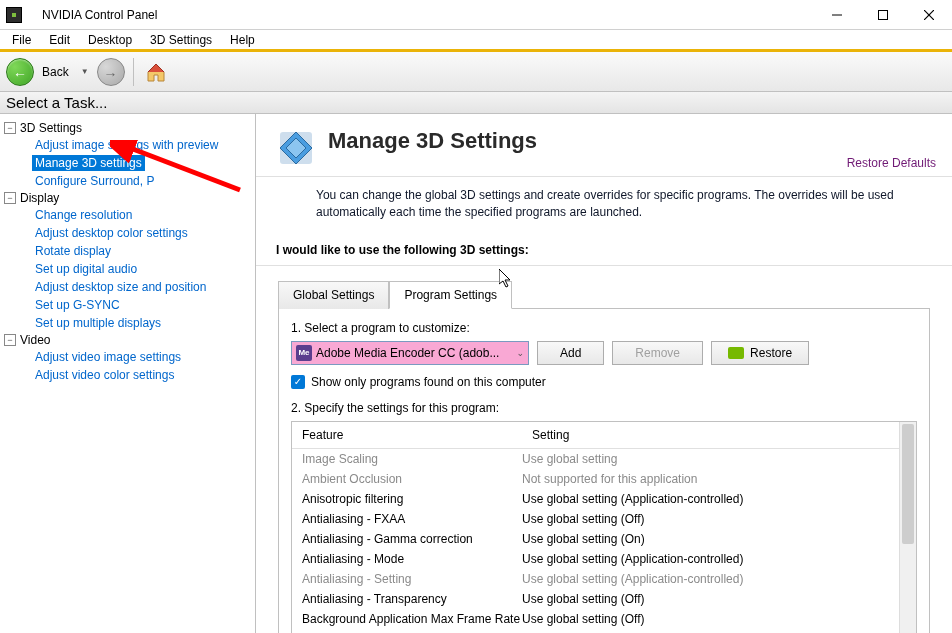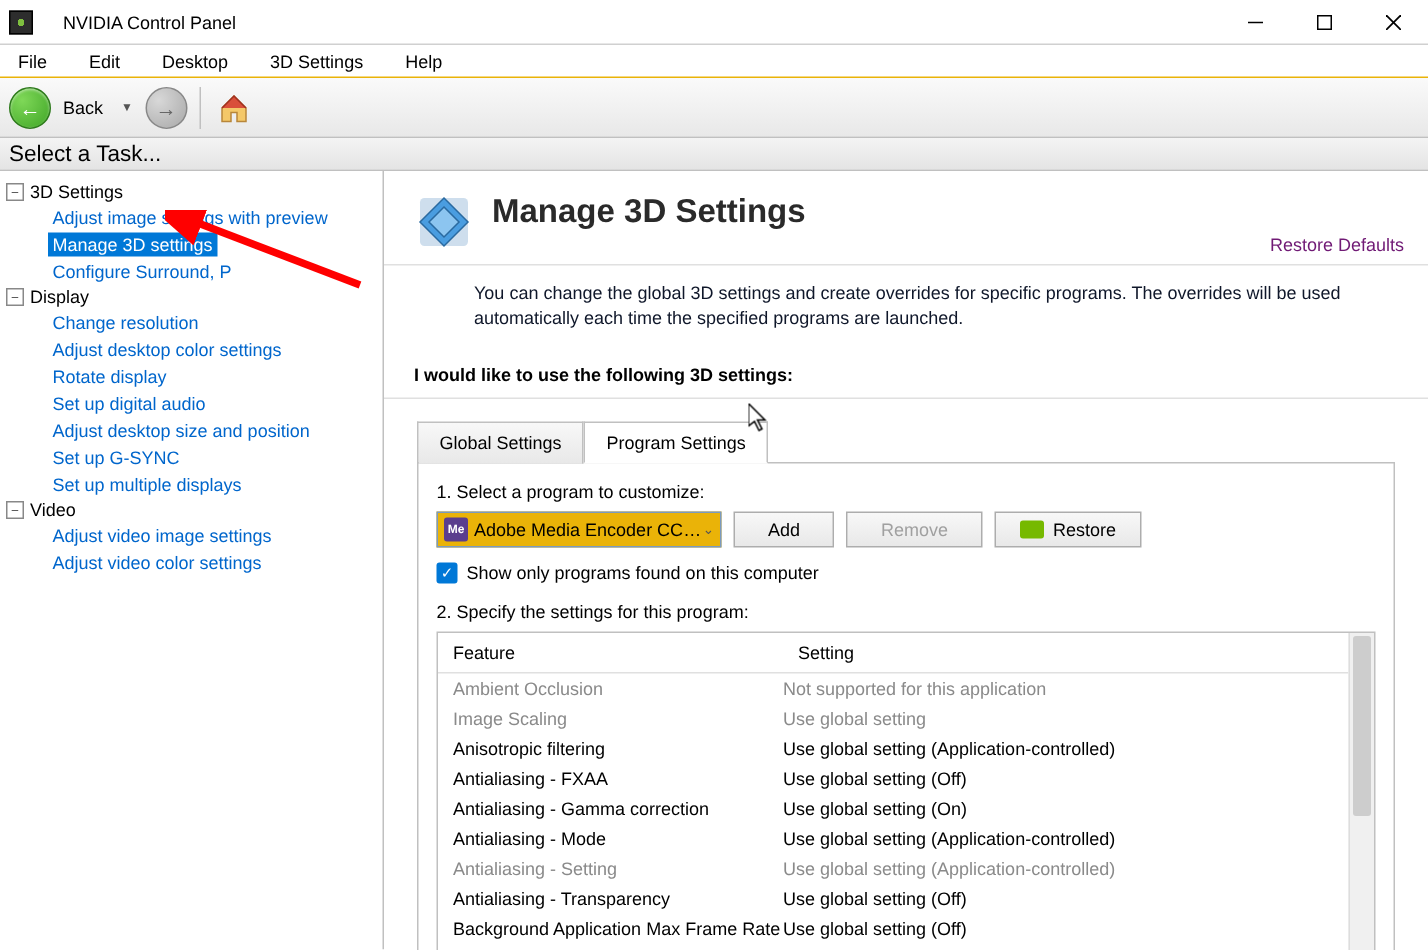--- a/index.html
+++ b/index.html
@@ -4,21 +4,21 @@
 <style>
 *{box-sizing:border-box;margin:0;padding:0;font-family:Segoe UI,Tahoma,sans-serif;font-size:12px}
 body{background:#fff;width:952px;height:633px;overflow:hidden;position:relative}
 .titlebar{height:30px;background:#fff;border-bottom:1px solid #d0d0d0;display:flex;align-items:center;justify-content:space-between;padding:0 0 0 6px}
 .titlebar-left{display:flex;align-items:center;gap:20px}
 .app-icon{width:16px;height:16px;background:#2d2d2d;border:1px solid #000;display:flex;align-items:center;justify-content:center}
 .app-icon::after{content:"";width:8px;height:8px;background:radial-gradient(circle,#7fbf3f 40%,#2d2d2d 40%)}
 .titlebar-text{font-size:12px;color:#000}
 .win-controls{display:flex}
 .win-btn{width:46px;height:30px;display:flex;align-items:center;justify-content:center;cursor:pointer}
-.menubar{height:22px;display:flex;align-items:center;gap:12px;padding:0 4px;border-bottom:1px solid #eab308}
+.menubar{height:22px;display:flex;align-items:center;gap:2px;padding:0 4px;border-bottom:3px solid #eab308}
 .menu-item{padding:2px 8px;cursor:pointer}
 .toolbar{height:40px;background:linear-gradient(#fafafa,#e8e8e8);border-bottom:1px solid #c0c0c0;display:flex;align-items:center;padding:0 6px;gap:4px}
 .nav-btn{width:28px;height:28px;border-radius:50%;display:flex;align-items:center;justify-content:center;cursor:pointer}
 .nav-back{background:radial-gradient(circle at 30% 30%,#7fd858,#3fa526);border:1px solid #2d7a1b;box-shadow:inset 0 1px 2px rgba(255,255,255,.5)}
 .nav-fwd{background:radial-gradient(circle at 30% 30%,#d8d8d8,#a8a8a8);border:1px solid #888}
 .nav-arrow{color:#fff;font-size:14px;font-weight:bold}
 .nav-label{font-size:12px;margin:0 4px}
 .drop-arrow{font-size:8px;color:#555;margin:0 4px}
 .sep{width:1px;height:28px;background:#c0c0c0;margin:0 4px}
 .home-icon{width:28px;height:28px;display:flex;align-items:center;justify-content:center;cursor:pointer}
@@ -38,21 +38,21 @@
 .restore-link{position:absolute;right:16px;bottom:6px;color:#701a75;font-size:12px;cursor:pointer}
 .desc{padding:10px 20px 10px 60px;font-size:12px;color:#0f172a;line-height:1.4}
 .section-title{padding:12px 20px 8px 20px;font-weight:bold;border-bottom:1px solid #e0e0e0}
 .tabs{display:flex;margin:14px 0 0 22px}
 .tab{padding:6px 14px;border:1px solid #c0c0c0;background:#f0f0f0;cursor:pointer;border-bottom:none;position:relative;top:1px}
 .tab.active{background:#fff;border-bottom:1px solid #fff;z-index:2}
 .tab:not(.active){background:linear-gradient(#f8f8f8,#e8e8e8)}
 .tab-panel{border:1px solid #c0c0c0;margin:0 22px 12px 22px;padding:12px;background:#fff}
 .step-label{margin-bottom:6px}
 .prog-row{display:flex;align-items:center;gap:8px;margin-bottom:10px}
-.prog-select{display:flex;align-items:center;border:1px solid #7a9ac0;background:#eab308;width:190px;height:24px;padding:0 4px;cursor:pointer}
+.prog-select{display:flex;align-items:center;border:1px solid #7a9ac0;background:#f9a8d4;width:238px;height:24px;padding:0 4px;cursor:pointer}
 .me-icon{width:16px;height:16px;background:#5b3e8e;display:flex;align-items:center;justify-content:center;color:#fff;font-size:8px;font-weight:bold;margin-right:4px;border-radius:2px}
 .sel-text{flex:1;white-space:nowrap;overflow:hidden;text-overflow:ellipsis}
 .sel-caret{font-size:9px;color:#555}
 .btn{height:24px;padding:0 22px;border:1px solid #adadad;background:linear-gradient(#f8f8f8,#e8e8e8);cursor:pointer;display:flex;align-items:center;justify-content:center}
 .btn.disabled{color:#a0a0a0;cursor:default}
 .btn.restore{padding:0 16px}
 .nv-badge{width:16px;height:12px;background:#76b900;margin-right:6px;border-radius:2px}
 .chk-row{display:flex;align-items:center;gap:6px;margin-bottom:12px}
 .chk{width:14px;height:14px;background:#0078d7;border-radius:2px;display:flex;align-items:center;justify-content:center;color:#fff;font-size:10px}
 .settings-table{border:1px solid #c0c0c0;height:240px;overflow:hidden;display:flex}
@@ -250,26 +250,26 @@
       <div class="step-label">2. Specify the settings for this program:</div>
 
       <div class="settings-table">
         <div class="tbl-body">
           <div class="tbl-header">
             <div class="col-f">Feature</div>
             <div class="col-s">Setting</div>
           </div>
           <div id="rows">
               <div class="tbl-row dim">
+                <div>Image Scaling</div>
+                <div>Use global setting</div>
+              </div>
+              <div class="tbl-row dim">
                 <div>Ambient Occlusion</div>
                 <div>Not supported for this application</div>
-              </div>
-              <div class="tbl-row dim">
-                <div>Image Scaling</div>
-                <div>Use global setting</div>
               </div>
               <div class="tbl-row">
                 <div>Anisotropic filtering</div>
                 <div>Use global setting (Application-controlled)</div>
               </div>
               <div class="tbl-row">
                 <div>Antialiasing - FXAA</div>
                 <div>Use global setting (Off)</div>
               </div>
               <div class="tbl-row">

